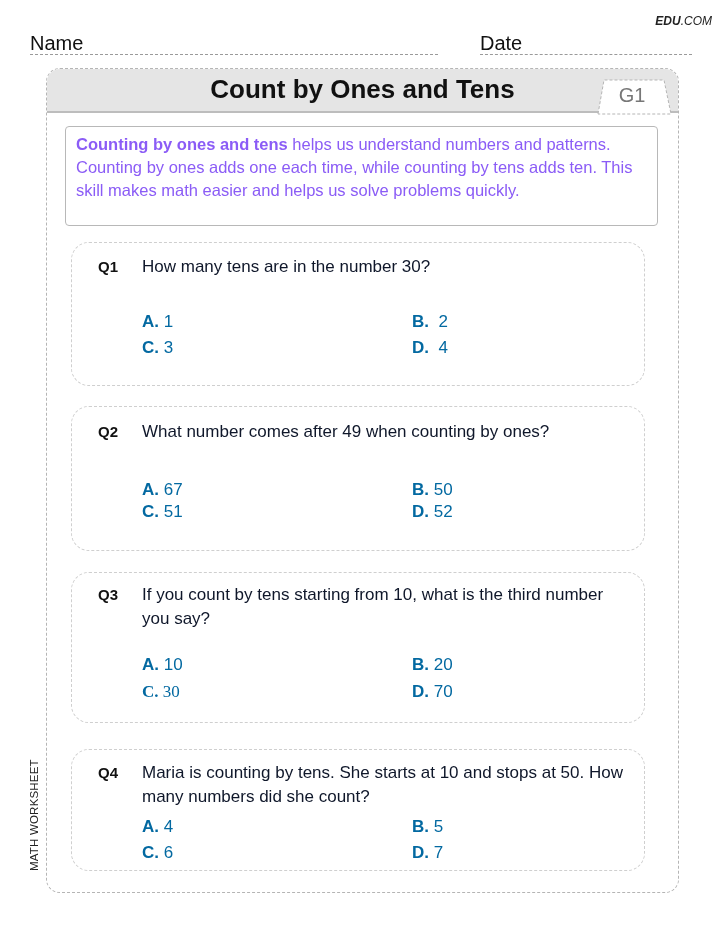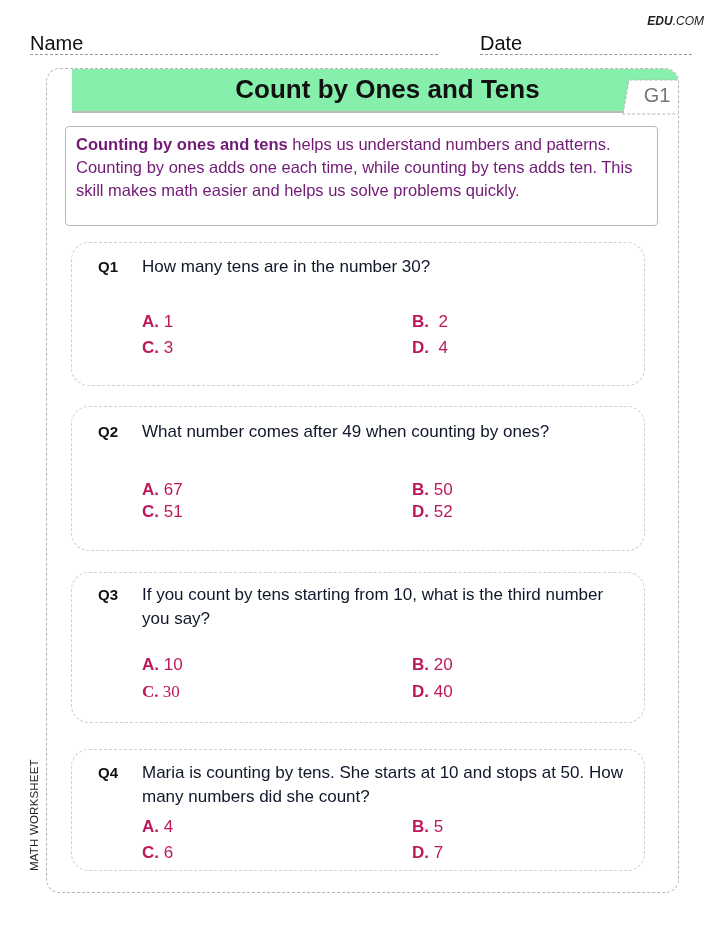--- a/index.html
+++ b/index.html
@@ -1,74 +1,74 @@
 <!DOCTYPE html>
 <html><head>
   <meta charset="utf-8">
   <style>
     * { box-sizing: border-box; margin: 0; padding: 0; }
     html, body { width: 720px; height: 932px; background: #ffffff; overflow: hidden; }
     body { position: relative; font-family: "Liberation Sans", sans-serif; color: #111; }
 
     .brand {
-      position: absolute; top: 14px; right: 16px;
+      position: absolute; top: 14px; right: 8px;
       font-size: 12px; color: #222; letter-spacing: 0px;
     }
     .brand .b1 { font-weight: bold; font-style: italic; }
     .brand .b2 { font-style: italic; }
 
     .name-line {
       position: absolute; left: 30px; top: 32px; width: 408px;
       border-bottom: 1px dashed #9a9a9a; font-size: 20px; line-height: 22px; height: 23px;
     }
     .date-line {
       position: absolute; left: 464px; top: 32px; width: 212px;
       border-bottom: 1px dashed #9a9a9a; font-size: 20px; line-height: 22px; height: 23px; margin-left: 16px;
     }
 
     .sheet {
       position: absolute; left: 46px; top: 68px; width: 633px; height: 825px;
       border: 1px dashed #b5b5b5; border-radius: 14px; overflow: hidden;
     }
     .sheet-header {
       position: absolute; left: 0; top: 0; width: 100%; height: 44px;
-      background: #86efac; border-bottom: 2px solid #bdbdbd; margin-left: 25px;
+      background: #e5e5e5; border-bottom: 2px solid #bdbdbd;
     }
     .sheet-title {
       position: absolute; left: 0; right: 0; top: 5px; text-align: center;
       font-size: 26px; font-weight: bold; color: #111;
     }
     .grade-tab {
       position: absolute; right: 6px; top: 10px; width: 80px; height: 34px;
     }
     .grade-tab svg { position: absolute; left: 0; top: 0; }
     .grade-tab span {
       position: absolute; left: 0; right: 0; top: 5px; text-align: center;
       font-size: 20px; color: #777;
     }
 
     .intro {
       position: absolute; left: 18px; top: 57px; width: 593px; height: 100px;
       border: 1px solid #b8b8b8; border-radius: 4px; padding: 6px 10px 6px 10px;
-      font-size: 16.5px; line-height: 23px; color: #701a75;
+      font-size: 16.5px; line-height: 23px; color: #8b5cf6;
     }
     .intro b { font-weight: bold; }
 
     .q-card {
       position: absolute; left: 24px; width: 574px;
       border: 1px dashed #cfcfcf; border-radius: 18px;
     }
     .q-num {
       position: absolute; left: 26px; font-size: 15px; font-weight: bold; color: #111;
     }
     .q-text {
       position: absolute; left: 70px; width: 490px; font-size: 17px; line-height: 24px; color: #0f172a;
     }
     .opt {
-      position: absolute; font-size: 17px; color: #be185d;
+      position: absolute; font-size: 17px; color: #0369a1;
     }
     .opt b { font-weight: bold; }
 
     .side-label {
       position: absolute; left: 28px; top: 871px;
       transform: rotate(-90deg); transform-origin: left top;
       font-size: 11.5px; letter-spacing: 0.2px; color: #222; white-space: nowrap;
     }
   </style>
 </head>
@@ -109,21 +109,21 @@
     <div class="opt" style="left:70px;top:95px;"><b>C.</b> <span>51</span></div>
     <div class="opt" style="left:340px;top:95px;"><b>D.</b> <span>52</span></div>
   </div>
 
   <div class="q-card" style="top:503px;height:151px;">
     <div class="q-num" style="top:13px;">Q3</div>
     <div class="q-text" style="top:10px;">If you count by tens starting from 10, what is the third number you say?</div>
     <div class="opt" style="left:70px;top:82px;"><b>A.</b> <span>10</span></div>
     <div class="opt" style="left:340px;top:82px;"><b>B.</b> <span>20</span></div>
     <div class="opt" style="left:70px;top:109px;font-family:Liberation Serif, serif;"><b>C.</b> <span>30</span></div>
-    <div class="opt" style="left:340px;top:109px;"><b>D.</b> <span>40</span></div>
+    <div class="opt" style="left:340px;top:109px;"><b>D.</b> <span>70</span></div>
   </div>
 
   <div class="q-card" style="top:680px;height:122px;">
     <div class="q-num" style="top:14px;">Q4</div>
     <div class="q-text" style="top:11px;">Maria is counting by tens. She starts at 10 and stops at 50. How many numbers did she count?</div>
     <div class="opt" style="left:70px;top:67px;"><b>A.</b> <span>4</span></div>
     <div class="opt" style="left:340px;top:67px;"><b>B.</b> <span>5</span></div>
     <div class="opt" style="left:70px;top:93px;"><b>C.</b> <span>6</span></div>
     <div class="opt" style="left:340px;top:93px;"><b>D.</b> <span>7</span></div>
   </div>

